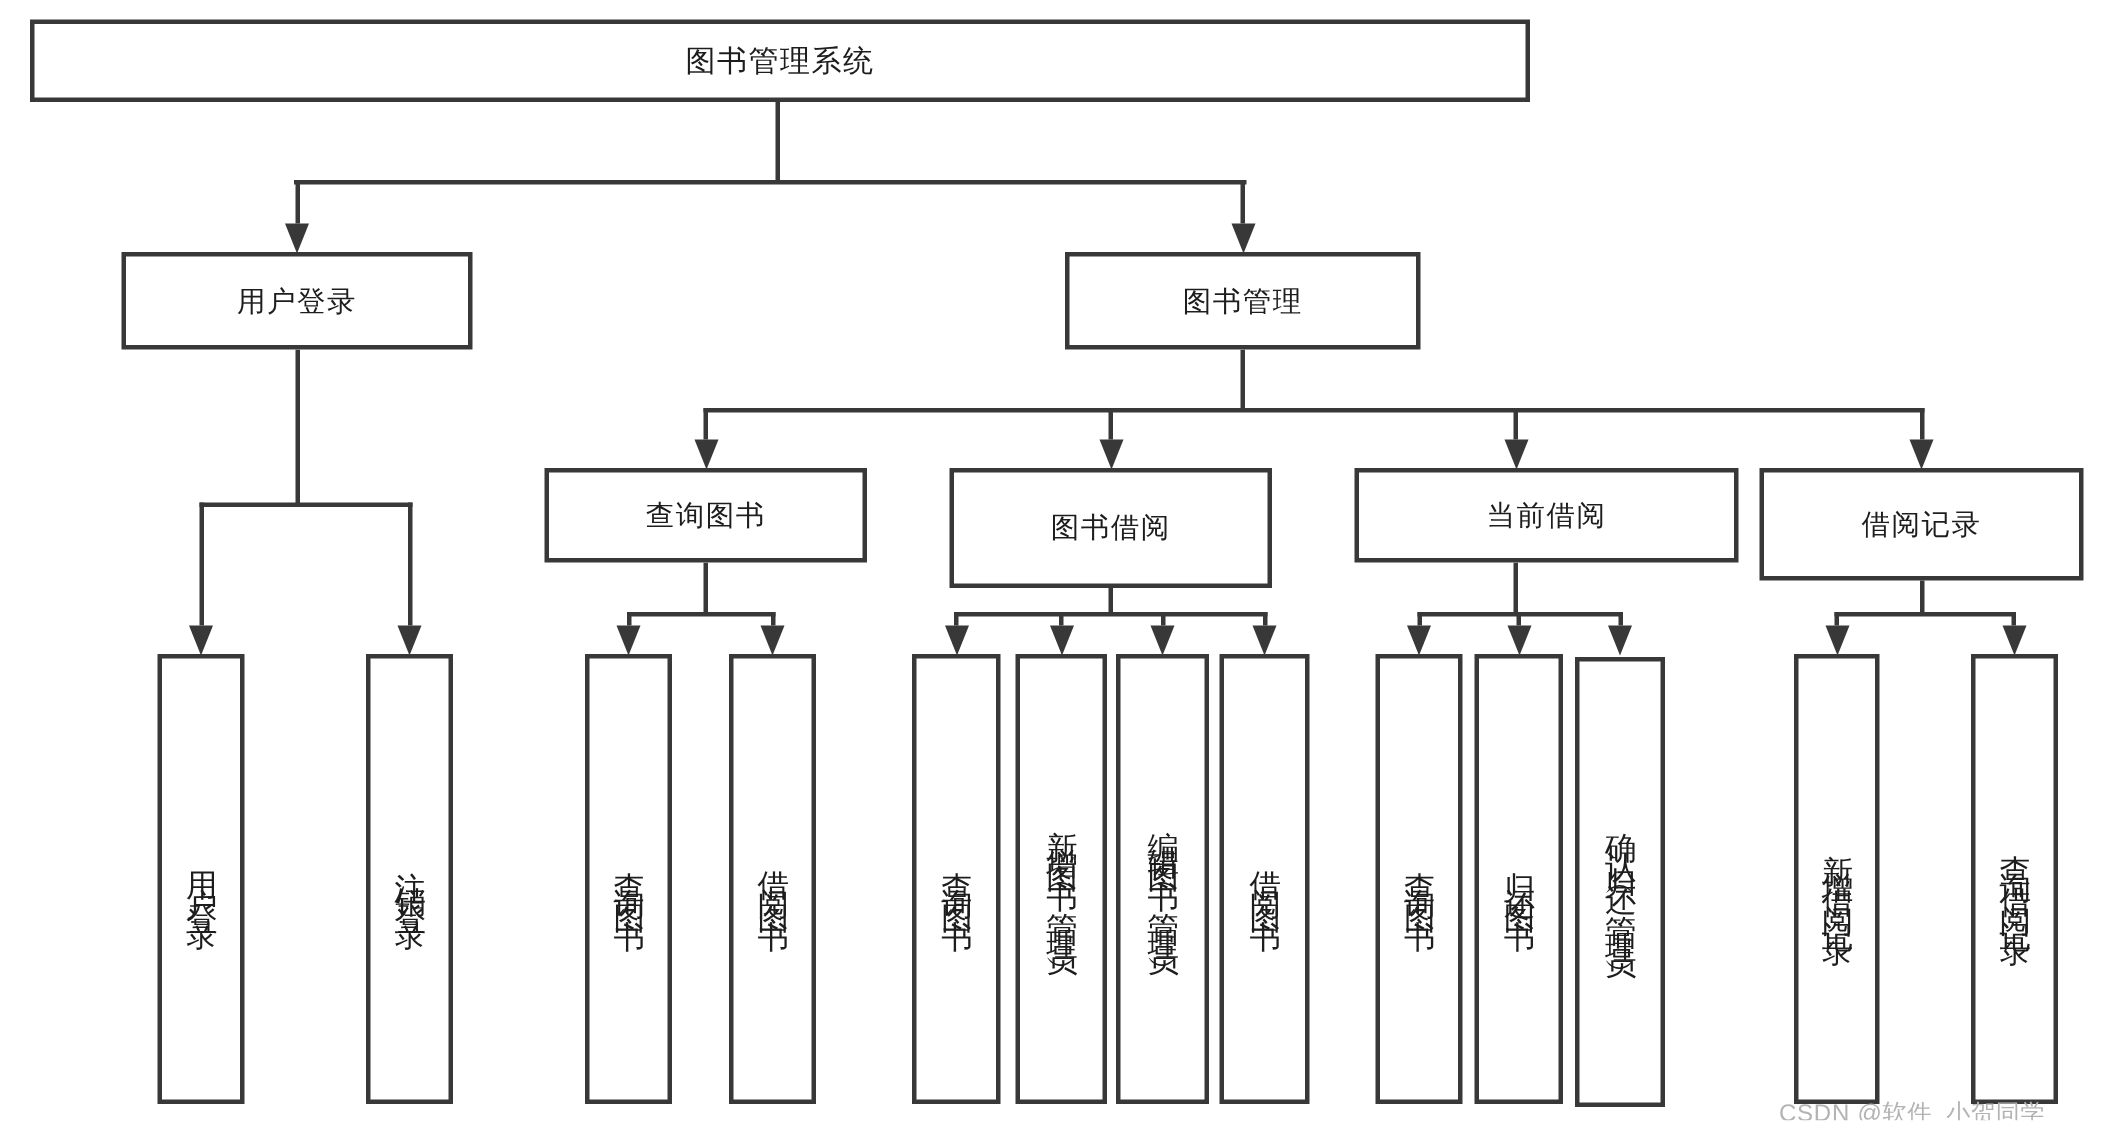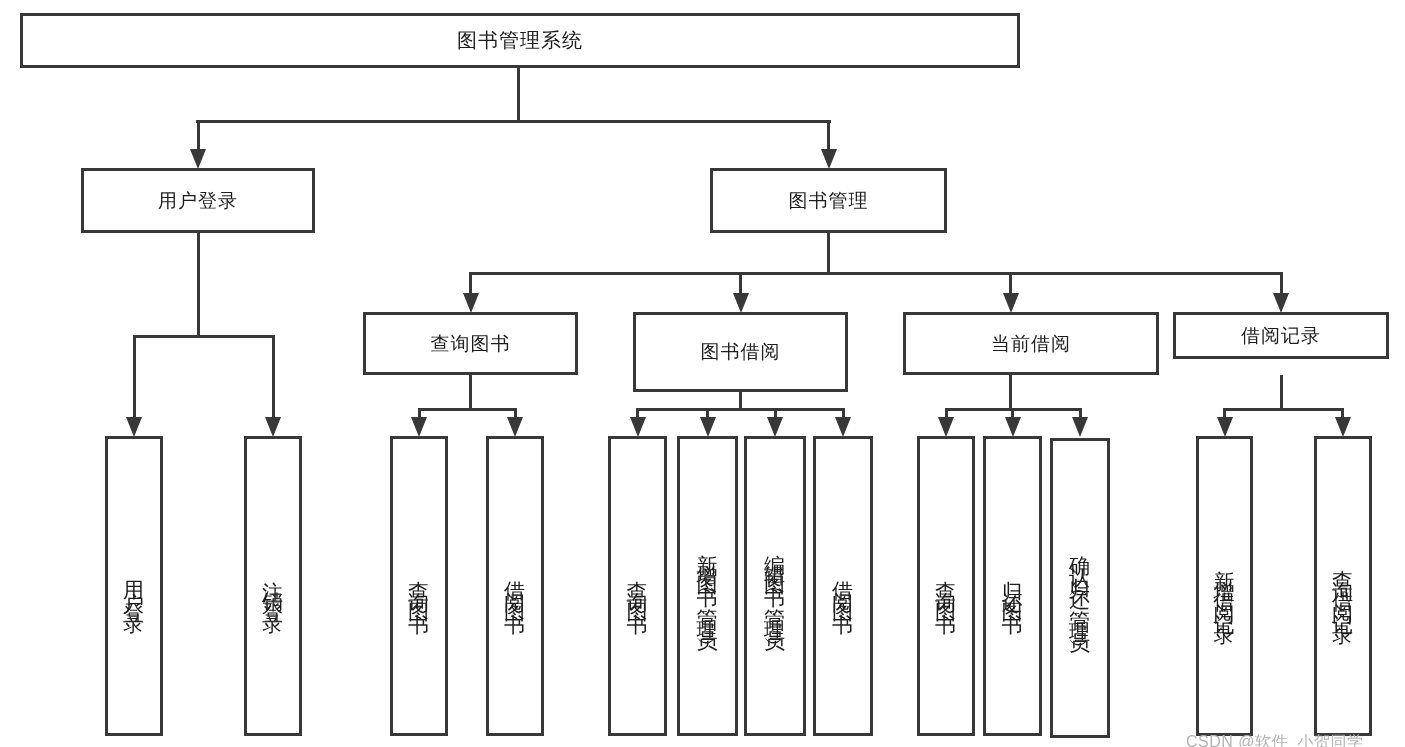--- a/index.html
+++ b/index.html
@@ -138,21 +138,21 @@
 
   <div class="node" style="left:363px;top:312px;width:215px;height:63px">
     <span>查询图书</span>
   </div>
   <div class="node" style="left:633px;top:312px;width:215px;height:80px">
     <span>图书借阅</span>
   </div>
   <div class="node" style="left:903px;top:312px;width:256px;height:63px">
     <span>当前借阅</span>
   </div>
-  <div class="node" style="left:1173px;top:312px;width:216px;height:47px">
+  <div class="node" style="left:1173px;top:312px;width:216px;height:75px">
     <span>借阅记录</span>
   </div>
 
   <div class="node vnode" style="left:105px;top:436px;width:58px;height:300px">
     <span class="vtext">用户登录</span>
   </div>
   <div class="node vnode" style="left:244px;top:436px;width:58px;height:300px">
     <span class="vtext">注销登录</span>
   </div>
 

